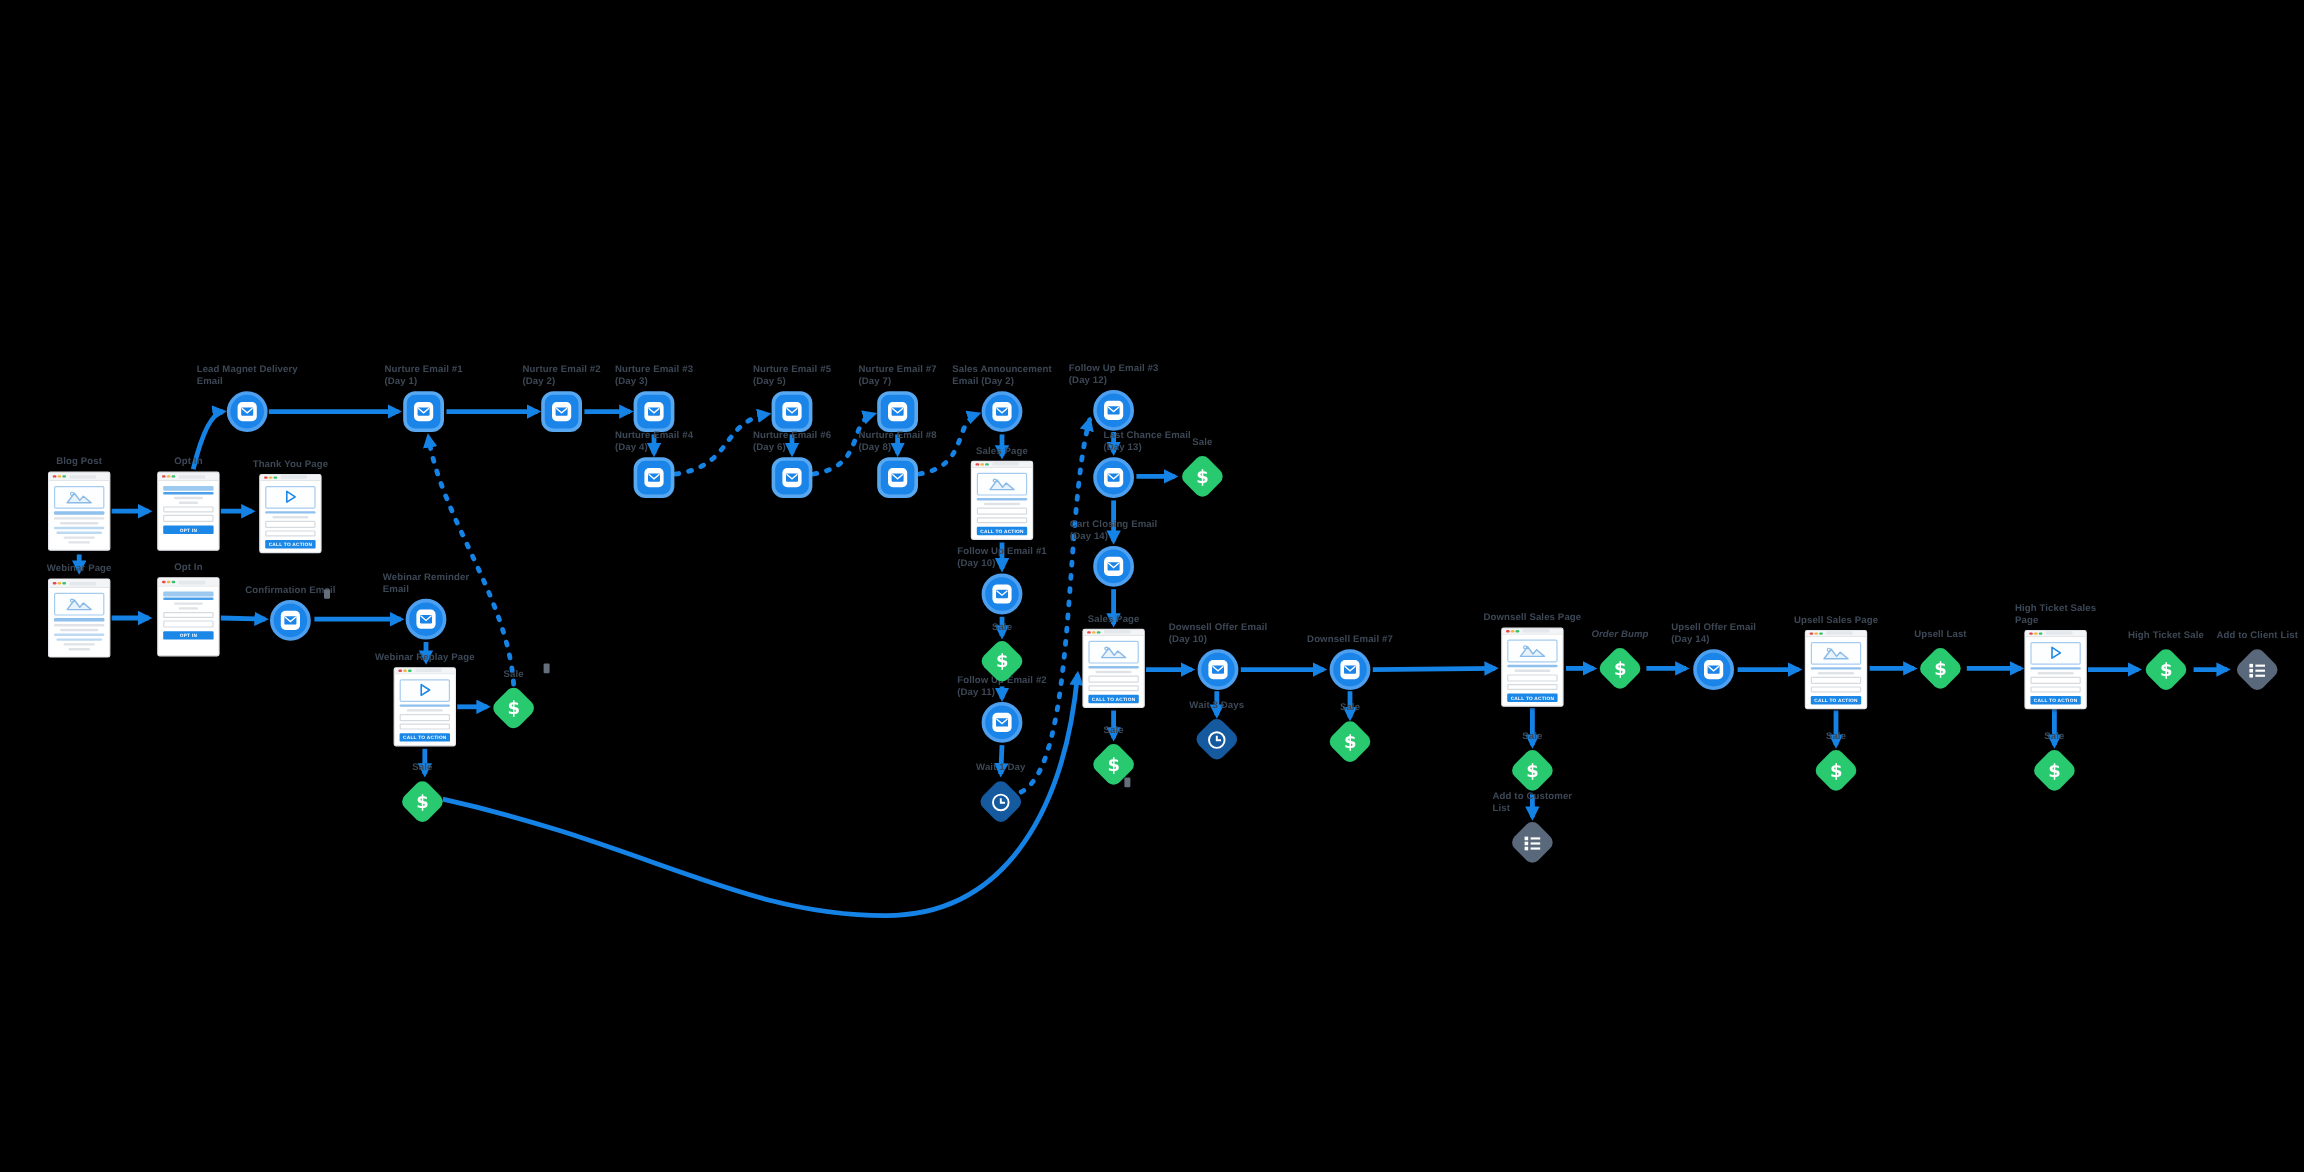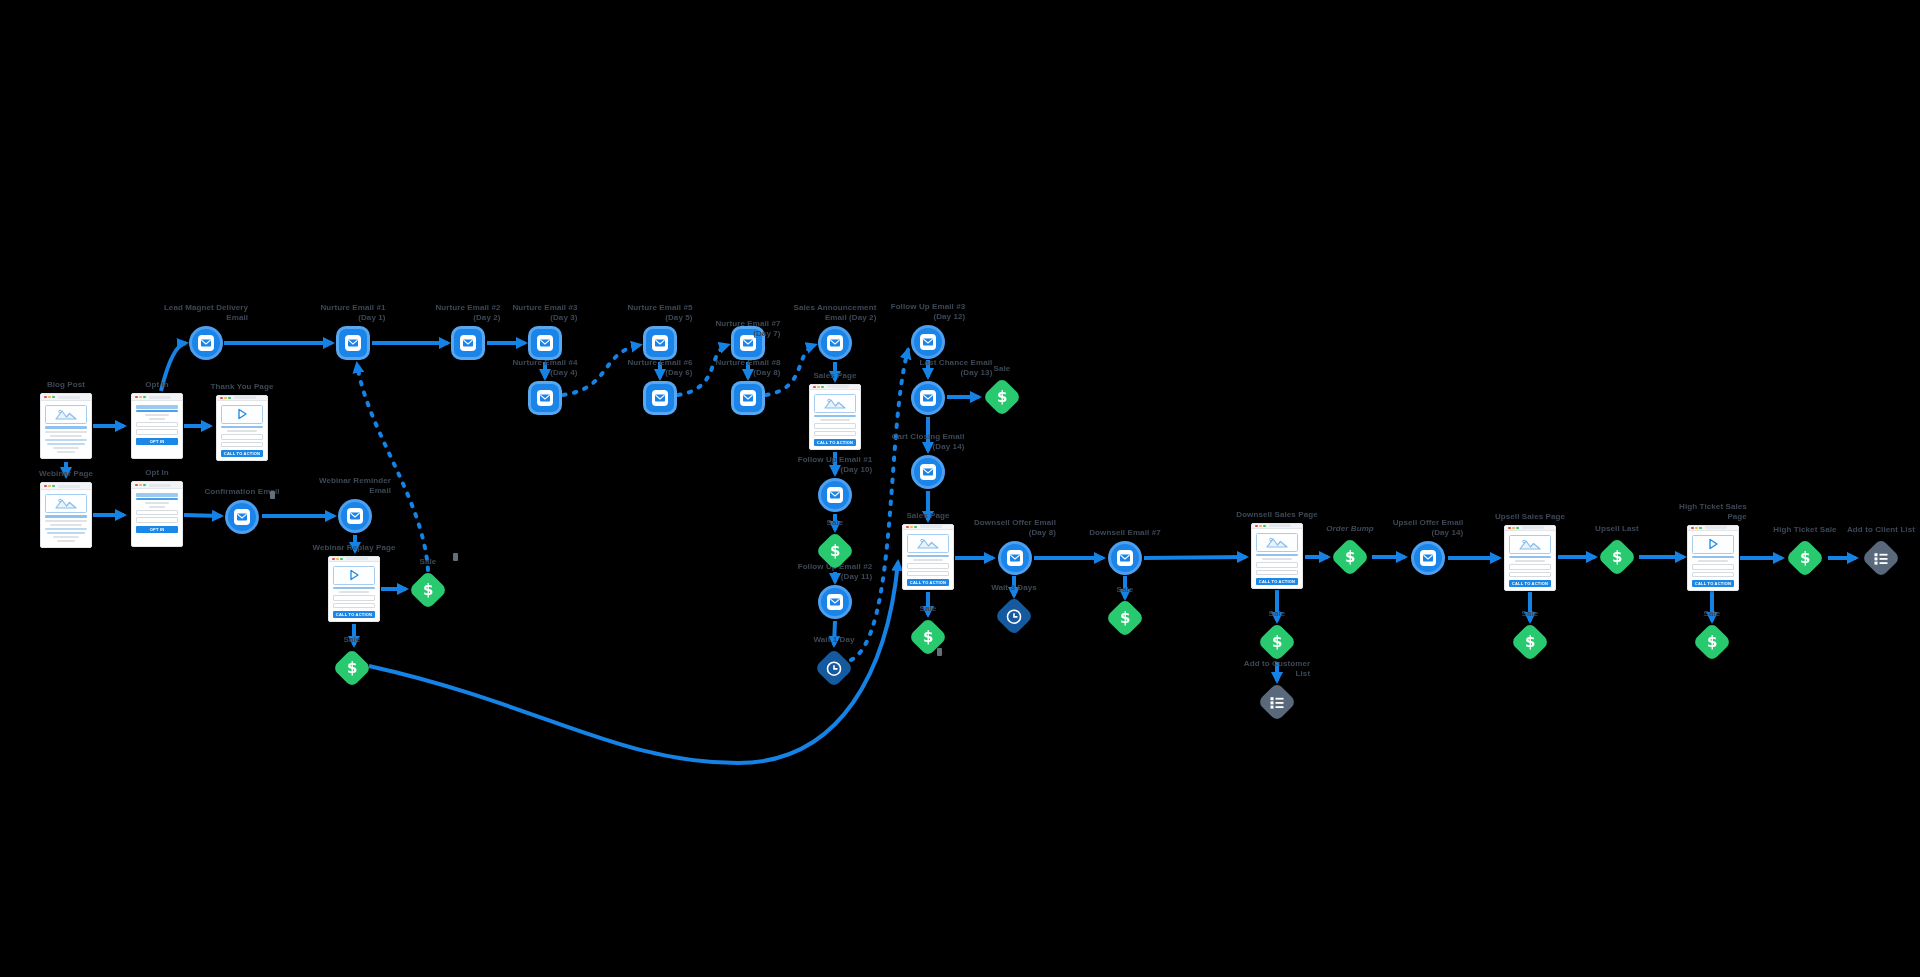--- a/index.html
+++ b/index.html
@@ -4,21 +4,21 @@
 <style>
   html,body{margin:0;padding:0;background:#000;}
   #canvas{position:relative;width:1920px;height:977px;background:#000;overflow:hidden;
           font-family:"Liberation Sans", sans-serif;}
   #edges{position:absolute;left:0;top:0;}
   .edge{fill:none;stroke:#1583e6;stroke-width:4;}
   .edge.dashed{stroke-dasharray:2.5 8.5;stroke-linecap:round;}
   .node{position:absolute;}
   .nlabel{position:absolute;display:flex;align-items:flex-end;justify-content:center;
           height:24px;pointer-events:none;}
-  .nlabel span{color:#3d4856;font-size:8px;font-weight:700;line-height:1.25;text-align:right;
+  .nlabel span{color:#3d4856;font-size:8px;font-weight:700;line-height:1.25;text-align:left;
           white-space:pre-line;letter-spacing:.1px;}
   
   .email{display:flex;align-items:center;justify-content:center;box-sizing:border-box;}
   .email.circle{width:34px;height:34px;border-radius:50%;background:#1b84e8;border:3px solid #4d9ff0;}
   .email.square{width:34px;height:34px;border-radius:10px;background:#1b84e8;border:3px solid #57a8f1;}
   .badge{width:16px;height:16px;background:#fff;border-radius:4px;display:flex;align-items:center;justify-content:center;}
   
   .dwrap{display:flex;align-items:center;justify-content:center;}
   .diamond{transform:rotate(45deg);display:flex;align-items:center;justify-content:center;}
   .money .diamond{width:28px;height:28px;border-radius:7px;background:#29c96f;}
@@ -491,21 +491,21 @@
       <div class="node" style="left: 731px; top: 326px; width: 34px; height: 34px;">
         <div class="email square">
           <span class="badge">
   <svg width="12" height="12" viewBox="0 0 12 12">
               <rect x="1" y="2.5" width="10" height="7" rx="1" fill="#1b84e8"></rect>
   <path d="M1.5 3.2 L6 7 L10.5 3.2" stroke="#fff" stroke-width="1.1" fill="none"></path>
             </svg>
           </span>
         </div>
       </div>
-      <div class="nlabel" style="left: 678px; width: 140px; top: 315px;">
+      <div class="nlabel" style="left: 678px; width: 140px; top: 299px;">
         <span>Nurture Email #7
 (Day 7)</span>
       </div>
       <div class="node" style="left: 731px; top: 381px; width: 34px; height: 34px;">
         <div class="email square">
           <span class="badge">
   <svg width="12" height="12" viewBox="0 0 12 12">
               <rect x="1" y="2.5" width="10" height="7" rx="1" fill="#1b84e8"></rect>
   <path d="M1.5 3.2 L6 7 L10.5 3.2" stroke="#fff" stroke-width="1.1" fill="none"></path>
             </svg>
@@ -605,21 +605,21 @@
           <span class="badge">
   <svg width="12" height="12" viewBox="0 0 12 12">
               <rect x="1" y="2.5" width="10" height="7" rx="1" fill="#1b84e8"></rect>
   <path d="M1.5 3.2 L6 7 L10.5 3.2" stroke="#fff" stroke-width="1.1" fill="none"></path>
             </svg>
           </span>
         </div>
       </div>
       <div class="nlabel" style="left: 945px; width: 140px; top: 514px;">
         <span>Downsell Offer Email
-(Day 8)</span>
+(Day 10)</span>
       </div>
       <div class="node" style="left: 1108px; top: 541px; width: 34px; height: 34px;">
         <div class="email circle">
           <span class="badge">
   <svg width="12" height="12" viewBox="0 0 12 12">
               <rect x="1" y="2.5" width="10" height="7" rx="1" fill="#1b84e8"></rect>
   <path d="M1.5 3.2 L6 7 L10.5 3.2" stroke="#fff" stroke-width="1.1" fill="none"></path>
             </svg>
           </span>
         </div>

